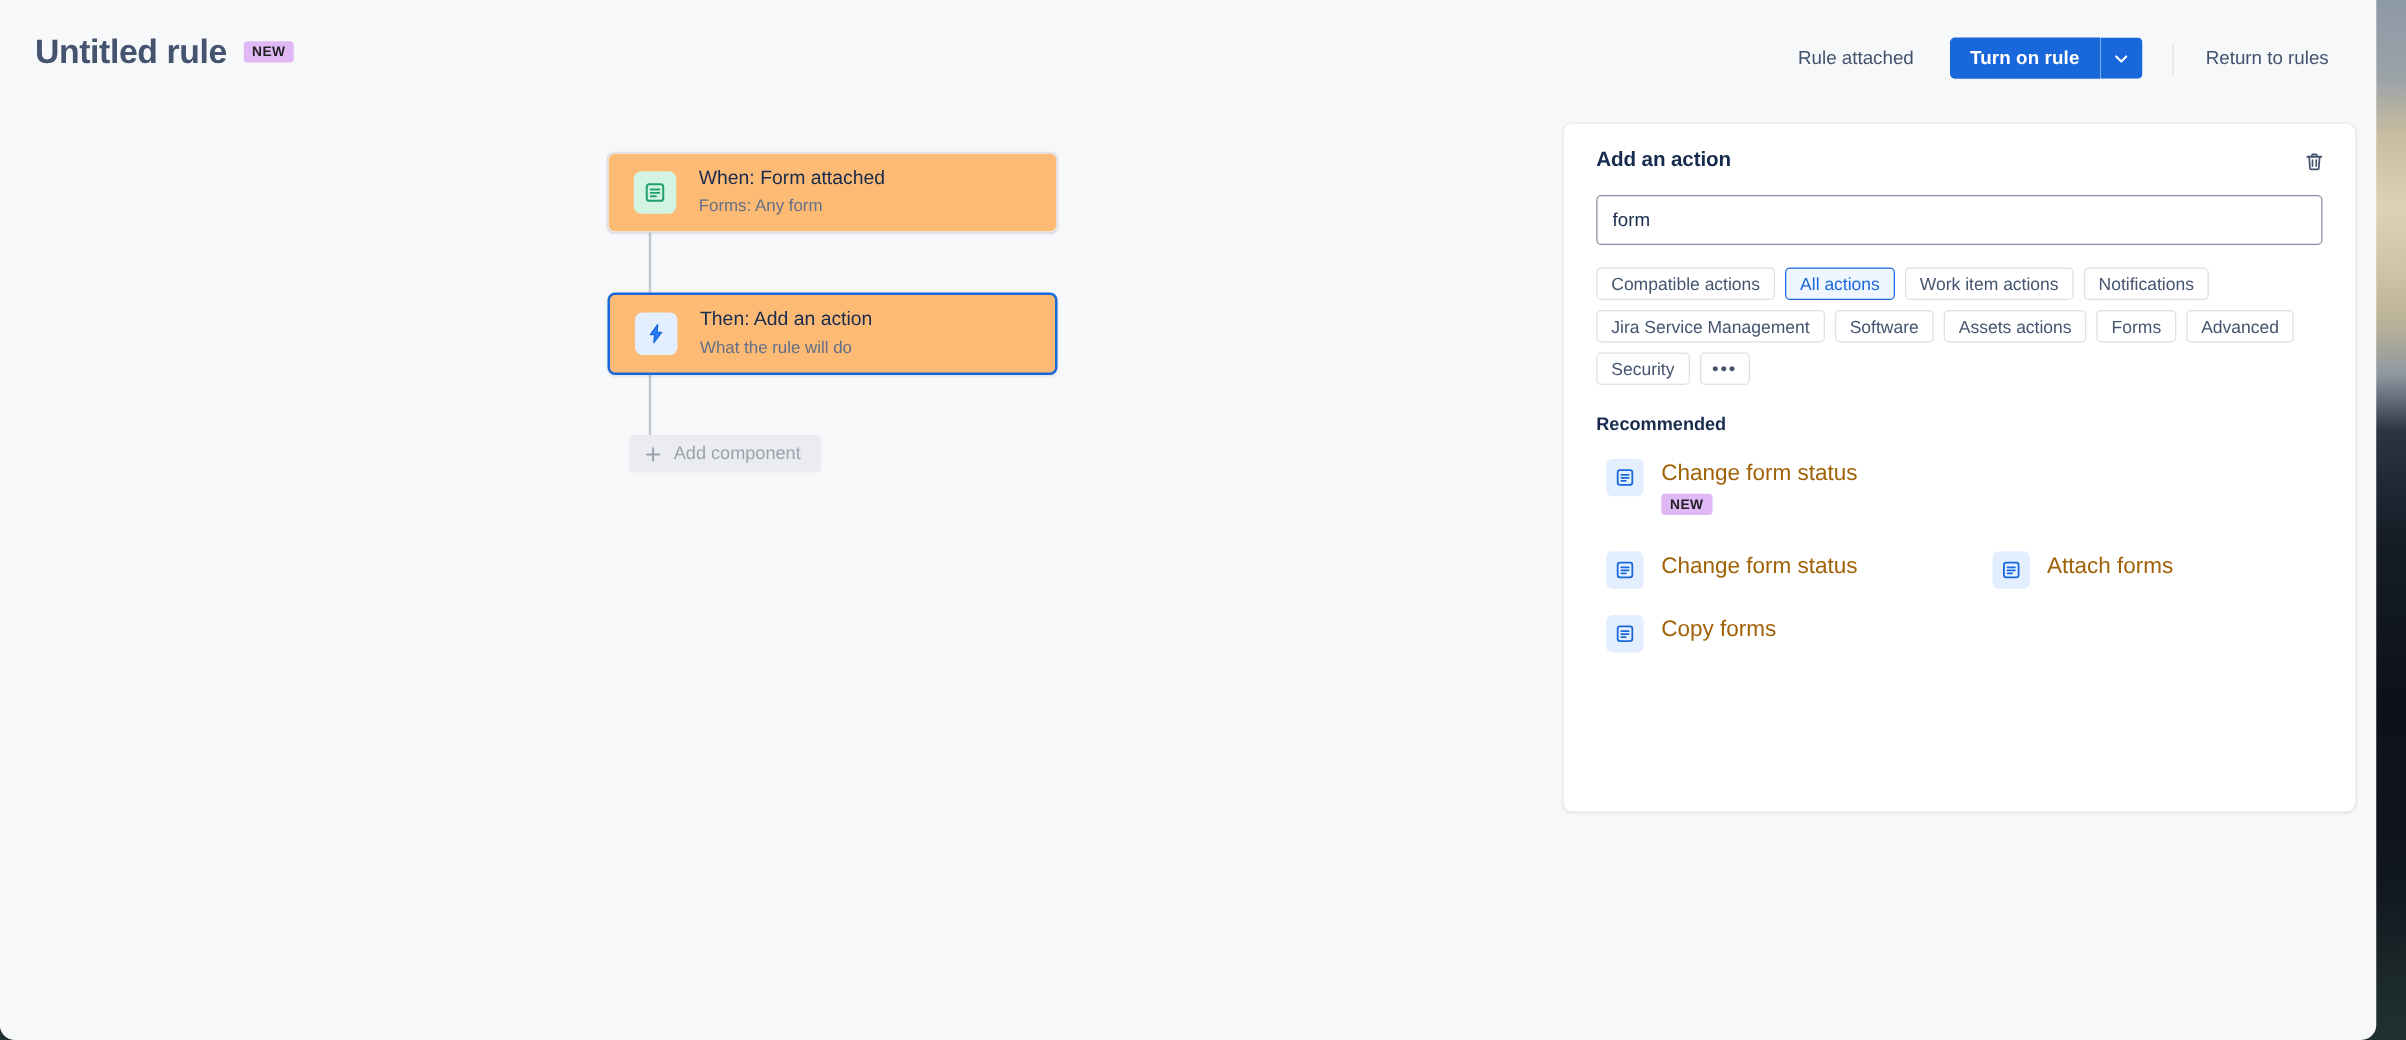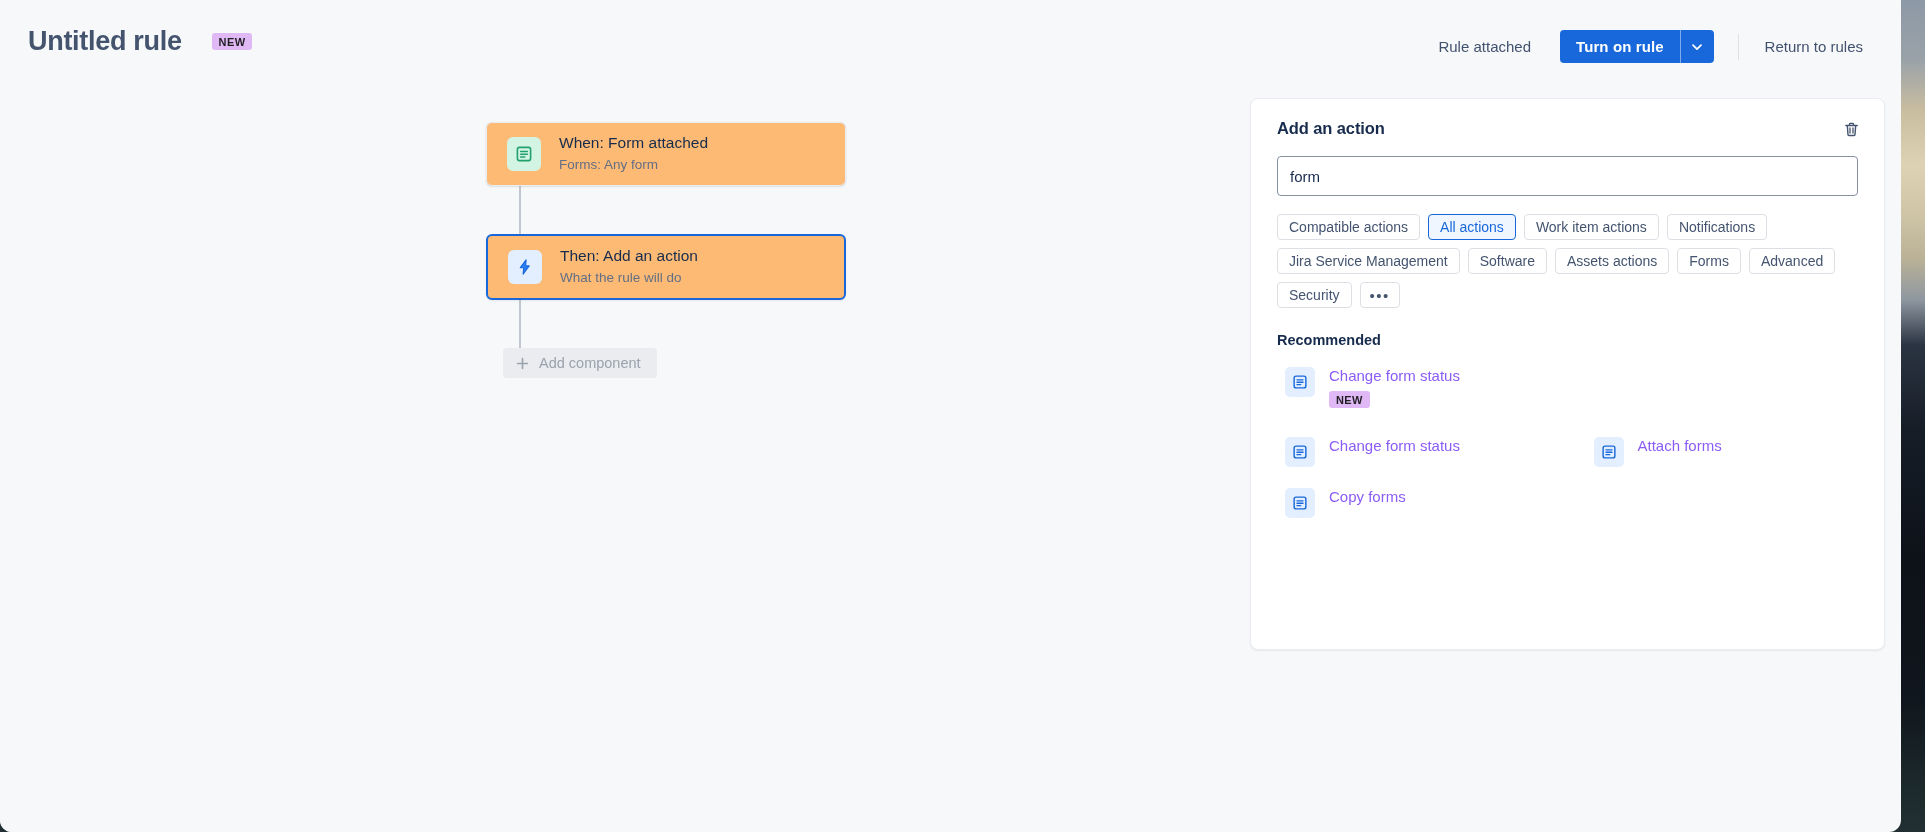--- a/index.html
+++ b/index.html
@@ -38,21 +38,21 @@
   }
 
   
   #page-header {
     position: absolute; left: 0; top: 0;
     width: 1901px; height: 98px;
     background: #f7f8f9;
   }
   #page-title-wrap {
     position: absolute; left: 28px; top: 28px;
-    display: flex; align-items: center; gap: 30px;
+    display: flex; align-items: center; gap: 13px;
   }
   #page-title {
     font-size: 27px; font-weight: 700; color: #44546f;
     letter-spacing: -0.3px; line-height: 1;
   }
   .badge-new {
     background: #dfb8f5; color: #1f1f21;
     font-size: 11px; font-weight: 700;
     letter-spacing: 0.4px;
     padding: 3px 7px 2px 7px; border-radius: 3px;
@@ -234,21 +234,21 @@
     padding: 10px 10px 10px 8px;
     border-radius: 4px; cursor: pointer;
   }
   .comp-icon {
     width: 30px; height: 30px; border-radius: 5px;
     background: #e3efff;
     display: flex; align-items: center; justify-content: center;
     flex: 0 0 30px; margin-top: 1px;
   }
   .comp-label {
-    font-size: 15px; color: #8b5cf6; line-height: 1.35;
+    font-size: 18px; color: #a16207; line-height: 1.35;
   }
   .comp-badge-row { margin-top: 4px; }
 
   #recommended-list { padding: 0 26px; margin-top: 8px; }
   #recommended-list .component-item { width: 50%; }
 
   #community-tips {
     display: flex; align-items: center; gap: 8px;
     margin-top: 14px; padding: 0 26px;
     cursor: pointer;

